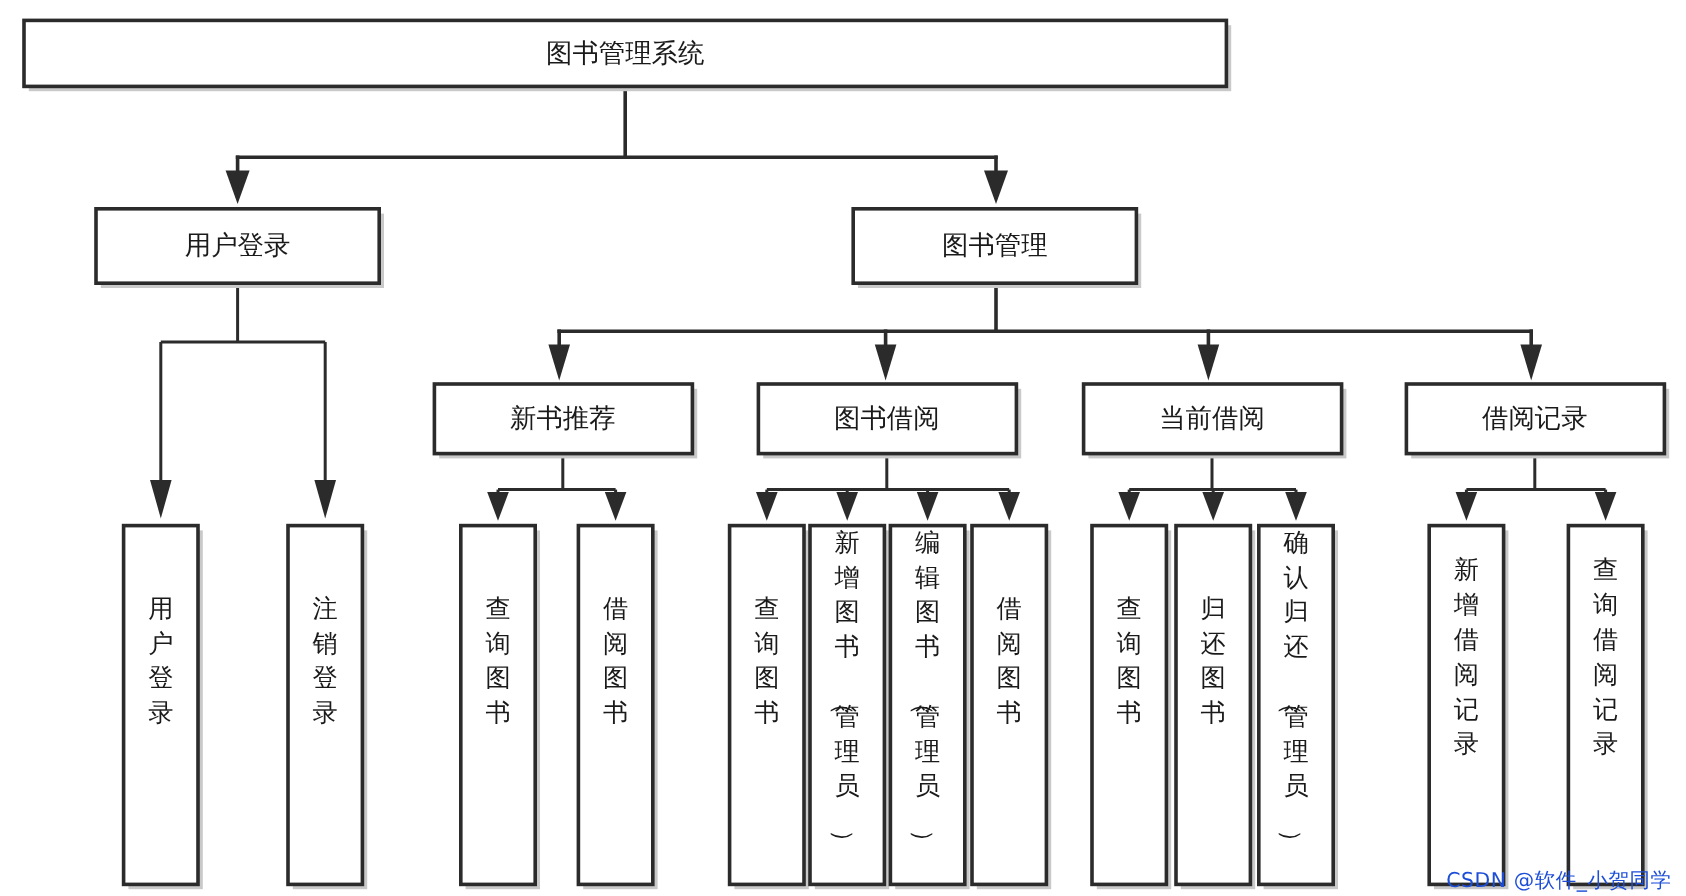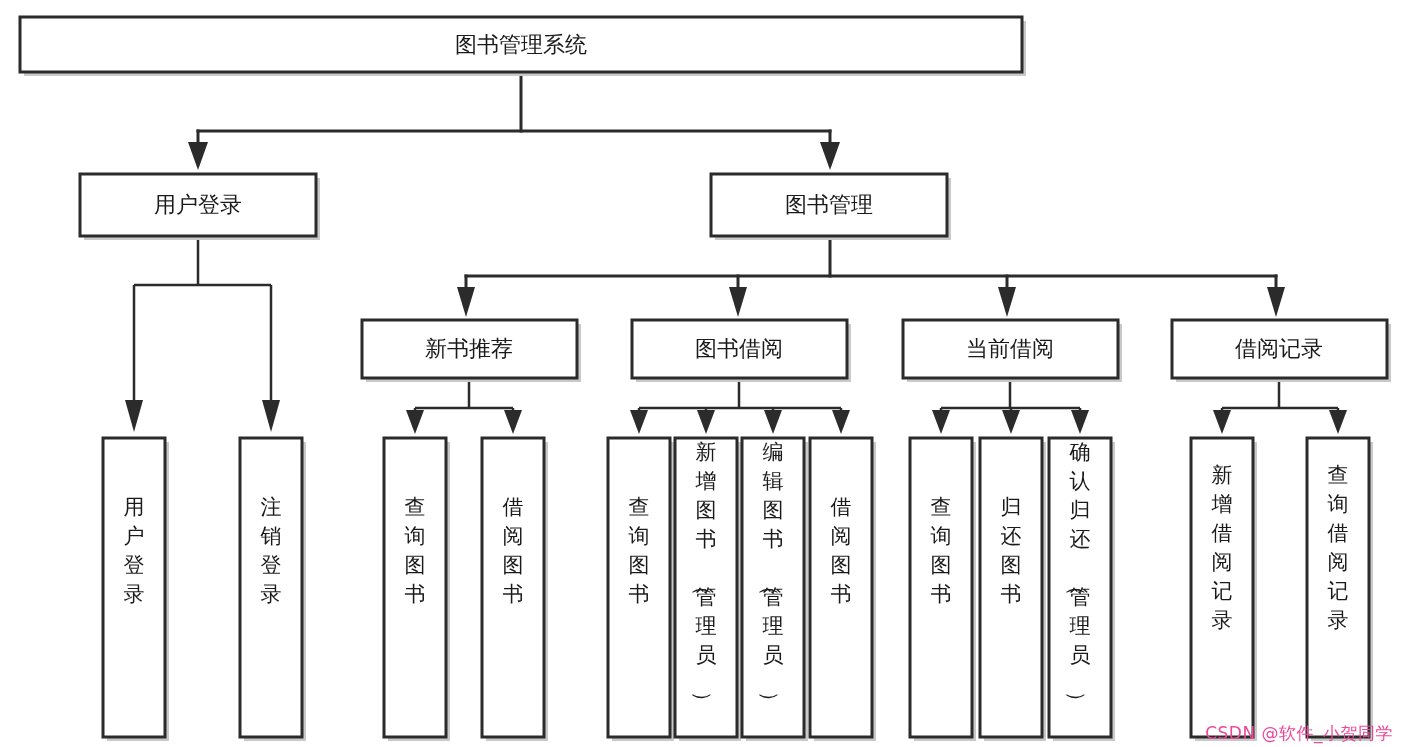--- a/index.html
+++ b/index.html
@@ -63,21 +63,21 @@
     font-size: 21px;
     fill: #1a1a1a;
     text-anchor: middle;
   }
   .watermark {
     position: absolute;
     right: 12px;
     bottom: 6px;
     font-family: "DejaVu Sans", "Liberation Sans", sans-serif;
     font-size: 17px;
-    color: #ec4899;
+    color: #1d4ed8;
     letter-spacing: 0.5px;
     white-space: nowrap;
     user-select: none;
   }
 </style>
 </head>
 <body>
 
 <div id="diagram-root">
   <svg class="flow" viewBox="0 0 1405 747" xmlns="http://www.w3.org/2000/svg">

